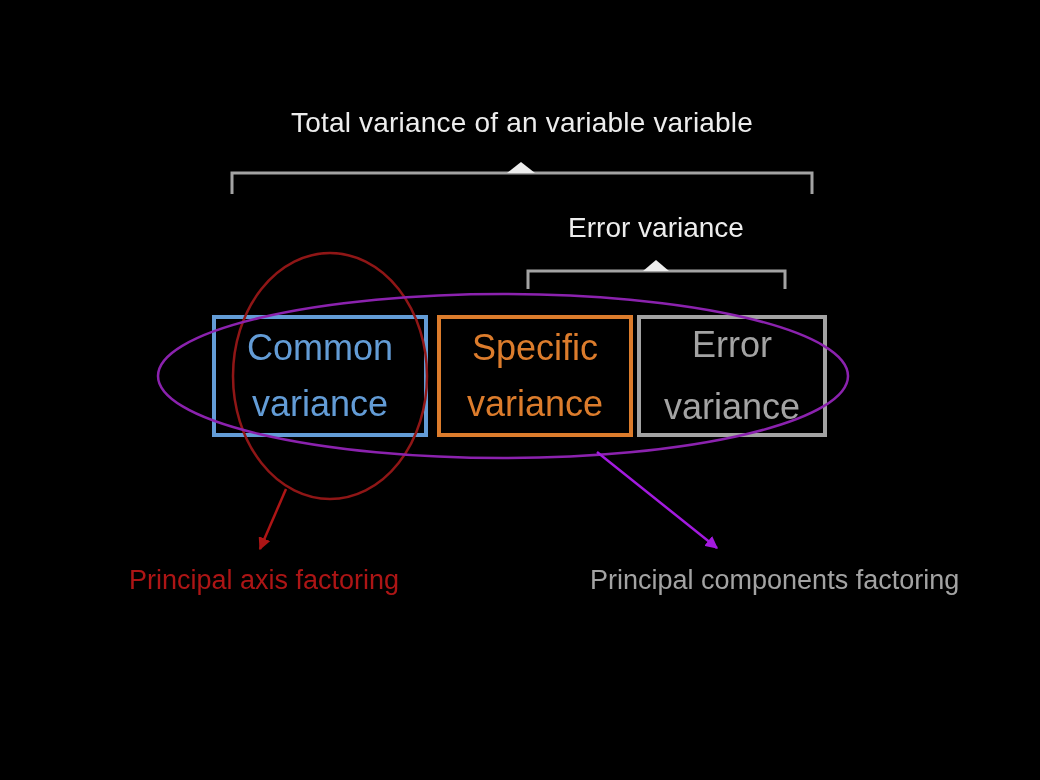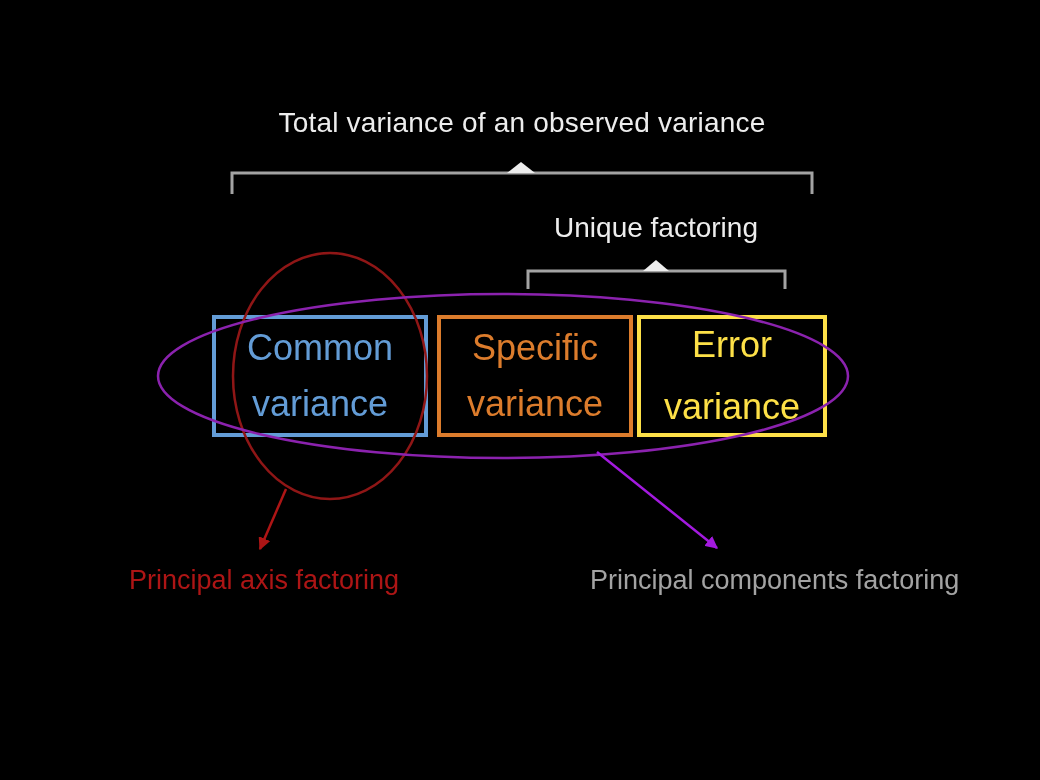--- a/index.html
+++ b/index.html
@@ -38,35 +38,35 @@
     white-space:nowrap;font-weight:400;z-index:2;margin-left:32px;
   }
   .annot-paf{left:97px;}
   .annot-pcf{left:558px;}
 </style>
 </head>
 <body>
 
 <div class="slide">
 
-  <div class="slide-title" style="color: rgb(237, 237, 237);">Total variance of an observed variance</div>
+  <div class="slide-title" style="color: rgb(237, 237, 237);">Total variance of an variable variable</div>
 
-  <div class="unique-label" style="color: rgb(237, 237, 237);">Unique factoring</div>
+  <div class="unique-label" style="color: rgb(237, 237, 237);">Error variance</div>
 
   <div class="vbox box-common" style="color: rgb(99, 156, 214);">
     <span>Common</span>
     <span>variance</span>
   </div>
 
   <div class="vbox box-specific" style="color: rgb(220, 124, 44);">
     <span>Specific</span>
     <span>variance</span>
   </div>
 
-  <div class="vbox box-error" style="color: #fde047; gap: 6px;">
+  <div class="vbox box-error" style="color: #a3a3a3; gap: 6px;">
     <span>Error</span>
     <span>variance</span>
   </div>
 
   <div class="annot annot-paf" style="color: rgb(173, 21, 21);">Principal axis factoring</div>
 
   <div class="annot annot-pcf" style="color: #a3a3a3;">Principal components factoring</div>
 
   <svg class="overlay-svg" viewBox="0 0 1040 780">
     <defs>

